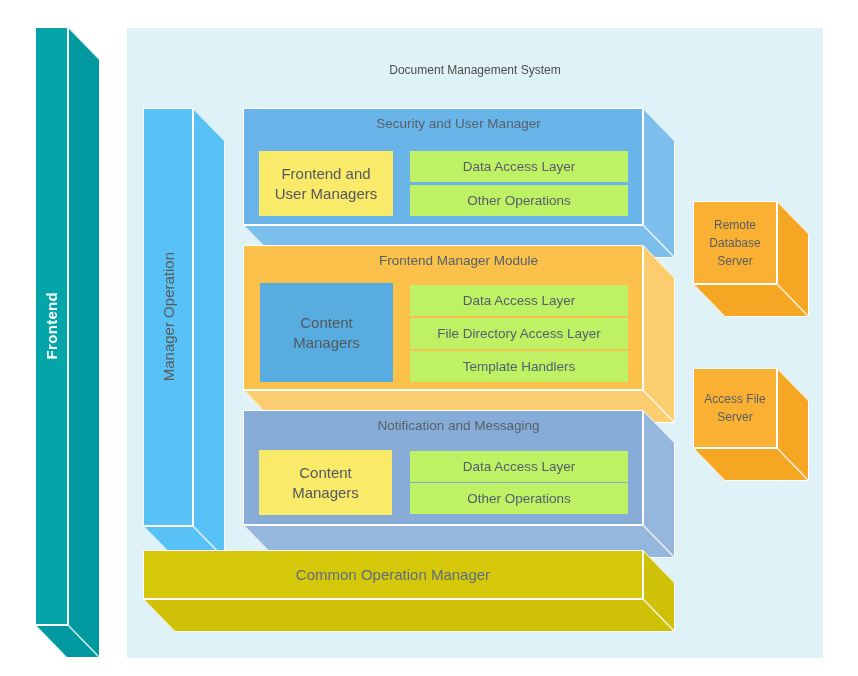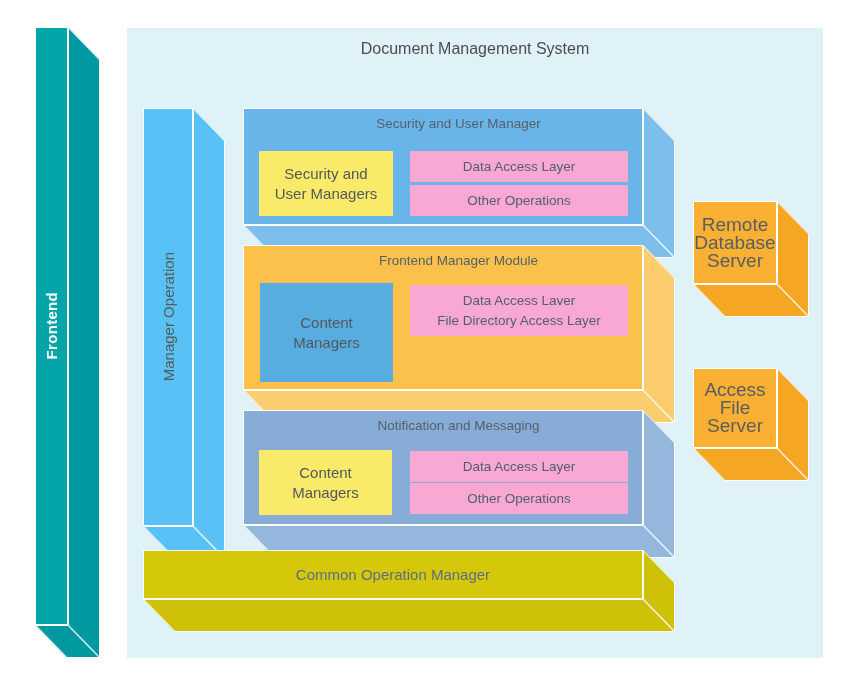--- a/index.html
+++ b/index.html
@@ -2,22 +2,22 @@
 <html><head>
 <meta charset="utf-8">
 <style>
   html,body { margin:0; padding:0; background:#ffffff; }
   .stage {
     position:relative; width:858px; height:676px; overflow:hidden;
     font-family:"Liberation Sans", sans-serif; background:#ffffff;
   }
   .panel { position:absolute; left:127px; top:28px; width:696px; height:630px; background:#DFF2F8; }
   .title {
-    position:absolute; left:127px; top:40px; width:696px; text-align:center;
-    font-size:16px; color:#4C4C4C;
+    position:absolute; left:127px; top:63px; width:696px; text-align:center;
+    font-size:12px; color:#4C4C4C;
   }
 
   
   .b3 { position:absolute; width:var(--w); height:var(--h); }
   .face { position:absolute; box-sizing:border-box; border:1.5px solid #ffffff; }
   .face.front  { left:0; top:0; width:100%; height:100%; background:var(--c); }
   .face.right  { left:100%; top:0; width:32px; height:100%; background:var(--cs);
                  transform:skewY(45.88deg); transform-origin:0 0; }
   .face.bottom { left:0; top:100%; width:100%; height:33px; background:var(--cs);
                  transform:skewX(44.12deg); transform-origin:0 0; }
@@ -27,28 +27,28 @@
   .vlabel span { writing-mode:vertical-rl; transform:rotate(180deg); white-space:nowrap; }
   .frontend-text { color:#ffffff; font-weight:bold; font-size:15px; letter-spacing:0.3px; }
   .manager-text  { color:#595959; font-size:15px; }
 
   
   .mod-header { position:absolute; left:0; right:0; top:8px; text-align:center;
                 font-size:13.5px; color:#56616B; z-index:3;padding-left:31px; }
   .inner-box  { position:absolute; display:flex; align-items:center; justify-content:center;
                 text-align:center; font-size:15px; line-height:20px; color:#54585E;
                 padding:0 12px; box-sizing:border-box; z-index:3; }
-  .rowbox     { position:absolute; left:167px; width:218px; height:31px; background:#f9a8d4;
+  .rowbox     { position:absolute; left:167px; width:218px; height:31px; background:#bef264;
                 display:flex; align-items:center; justify-content:center;
                 font-size:13.5px; color:#53606B; z-index:3; }
 
   .bar-label  { position:absolute; inset:0; display:flex; align-items:center; justify-content:center;
                 font-size:15px; color:#5E6D7E; z-index:3; }
   .cube-label { position:absolute; inset:0; display:flex; align-items:center; justify-content:center;
-                text-align:center; font-size:19px; line-height:18px; color:#5A5E63;
+                text-align:center; font-size:12px; line-height:18px; color:#5A5E63;
                 padding:0 6px; box-sizing:border-box; z-index:3; }
 </style>
 </head>
 <body>
 
 <div class="stage">
 
   <div class="panel"></div>
   <div class="title">Document Management System</div>
 
@@ -68,33 +68,34 @@
     <div class="vlabel">
       <span class="manager-text">Manager Operation</span>
     </div>
   </div>
 
   <div class="b3" style="left:243px; top:108px; --w:400px; --h:117px; --c:#69B4E8; --cs:#7CBEEC;">
     <div class="face front"></div>
     <div class="face right"></div>
     <div class="face bottom"></div>
     <div class="mod-header">Security and User Manager</div>
-    <div class="inner-box" style="left:16px; top:43px; width:134px; height:65px; background:#F9EA6A;">Security and User Managers</div>
+    <div class="inner-box" style="left:16px; top:43px; width:134px; height:65px; background:#F9EA6A;">Frontend and User Managers</div>
     <div class="rowbox" style="top:43px;">Data Access Layer</div>
     <div class="rowbox" style="top:77px;">Other Operations</div>
   </div>
 
   <div class="b3" style="left:243px; top:245px; --w:400px; --h:145px; --c:#FBC14B; --cs:#FCCD6F;">
     <div class="face front"></div>
     <div class="face right"></div>
     <div class="face bottom"></div>
     <div class="mod-header">Frontend Manager Module</div>
     <div class="inner-box" style="left:17px; top:38px; width:133px; height:99px; background:#57ACE0;">Content Managers</div>
     <div class="rowbox" style="top:40px;">Data Access Layer</div>
-    <div class="rowbox" style="top:60px;">File Directory Access Layer</div>
+    <div class="rowbox" style="top:73px;">File Directory Access Layer</div>
+    <div class="rowbox" style="top:106px;">Template Handlers</div>
   </div>
 
   <div class="b3" style="left:243px; top:410px;border-radius:10px; --w:400px; --h:115px; --c:#87ACD7; --cs:#95B7DE;">
     <div class="face front"></div>
     <div class="face right"></div>
     <div class="face bottom"></div>
     <div class="mod-header">Notification and Messaging</div>
     <div class="inner-box" style="left:16px; top:40px; width:133px; height:65px; background:#F9EA6A;">Content Managers</div>
     <div class="rowbox" style="top:41px;">Data Access Layer</div>
     <div class="rowbox" style="top:73px;">Other Operations</div>

